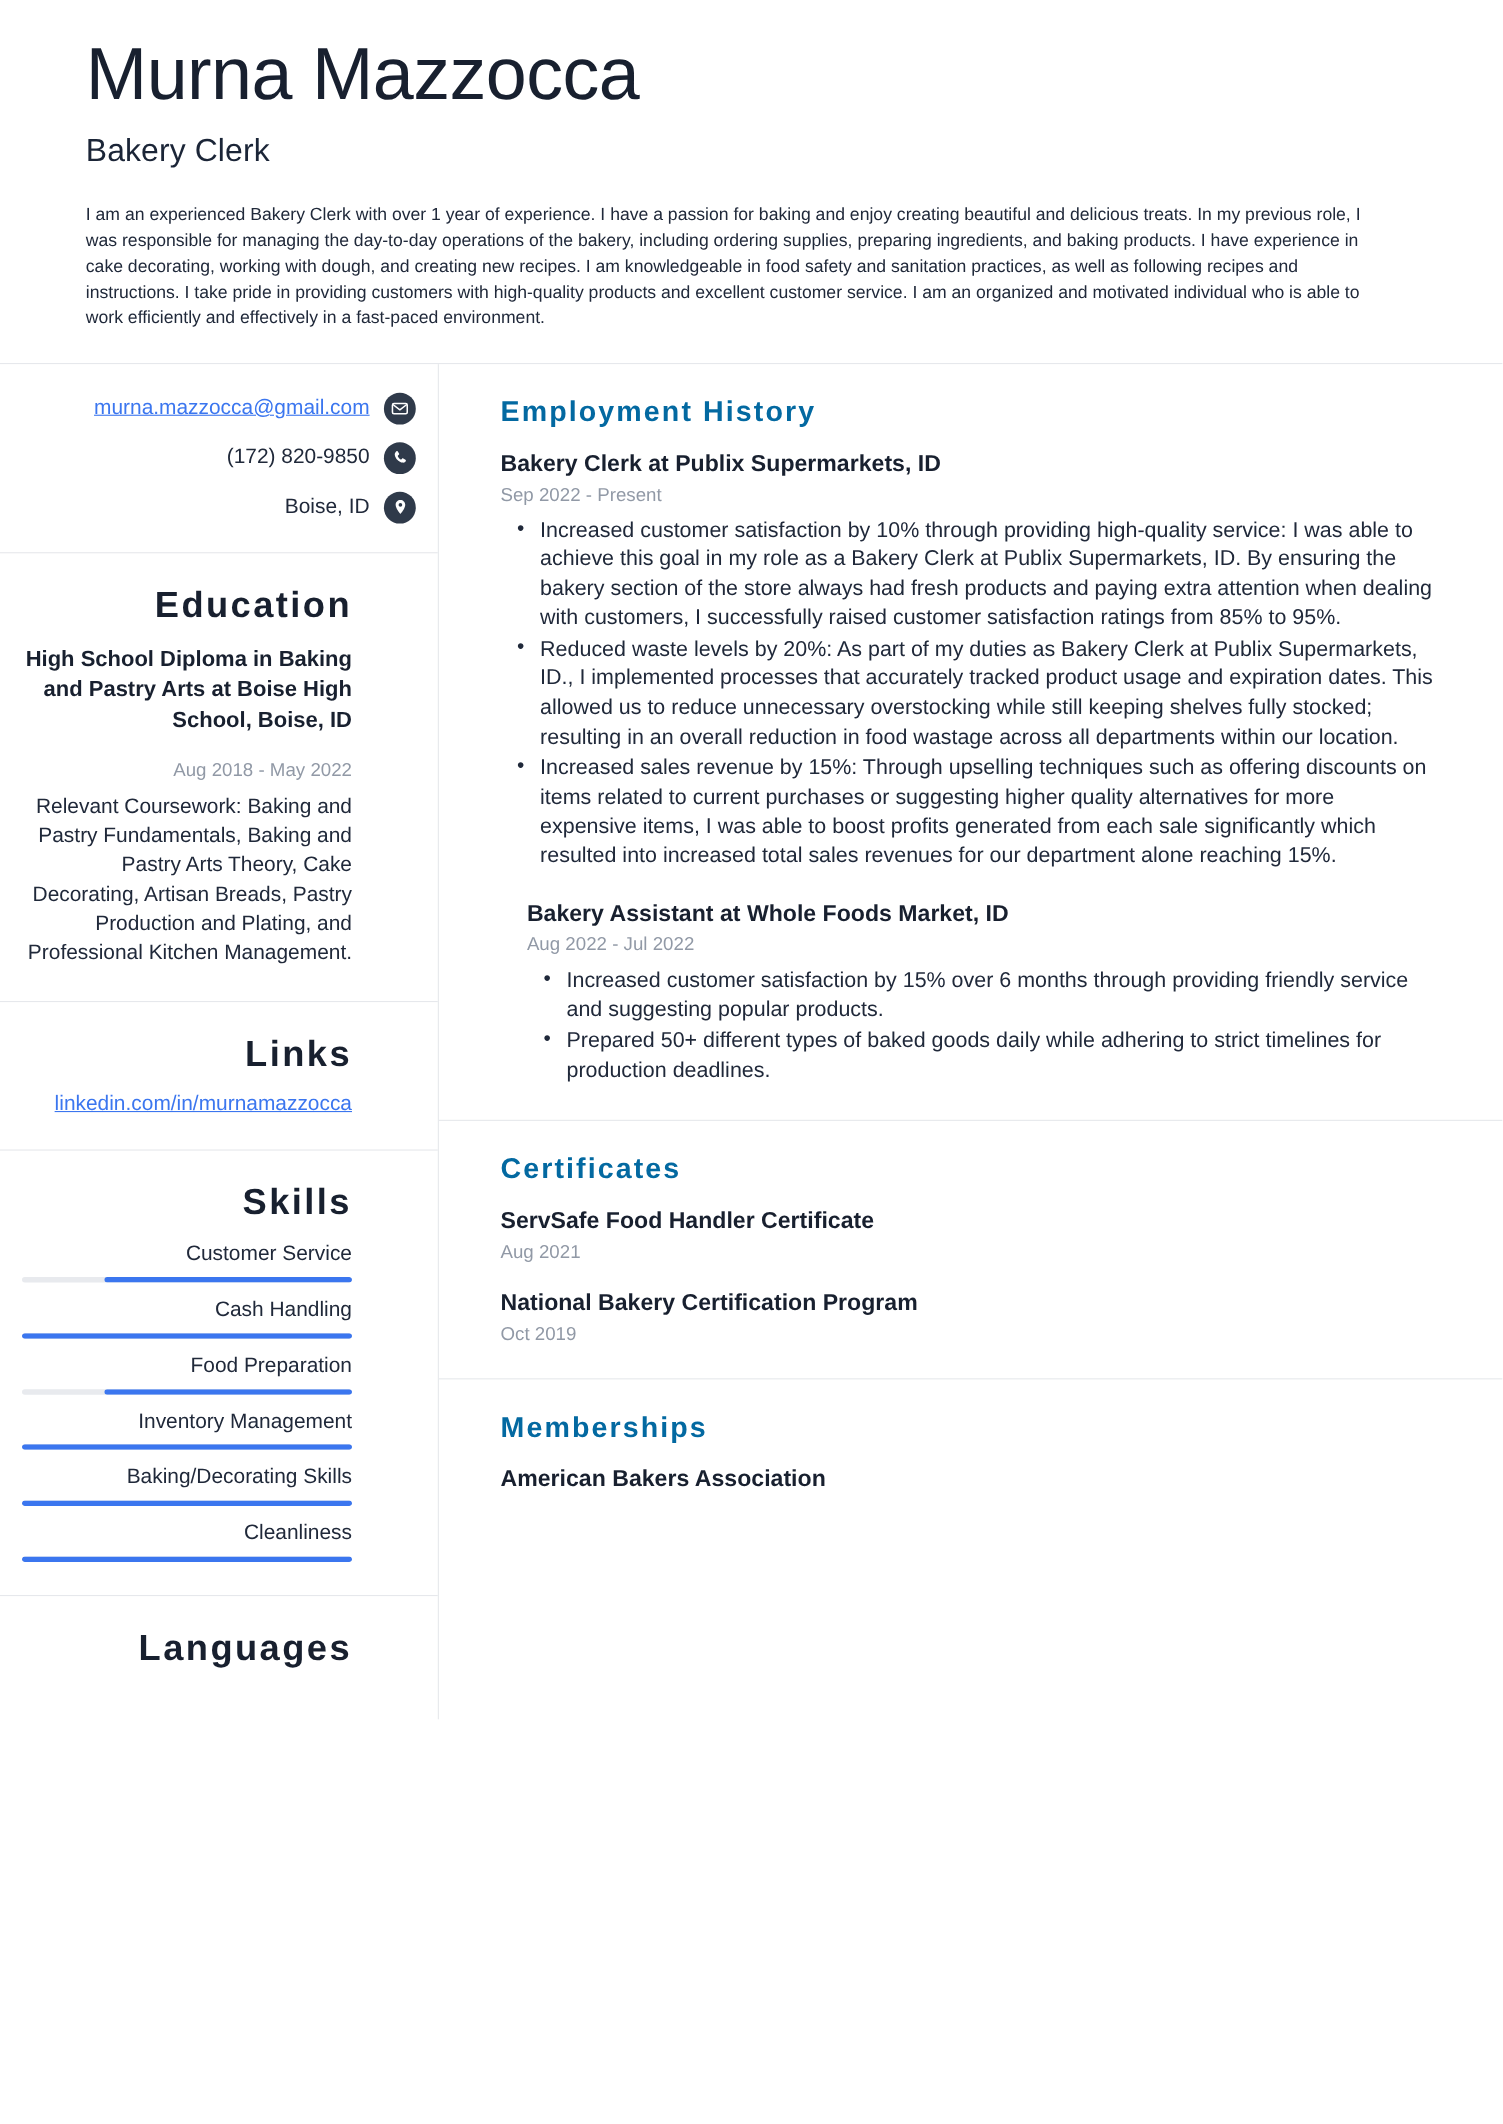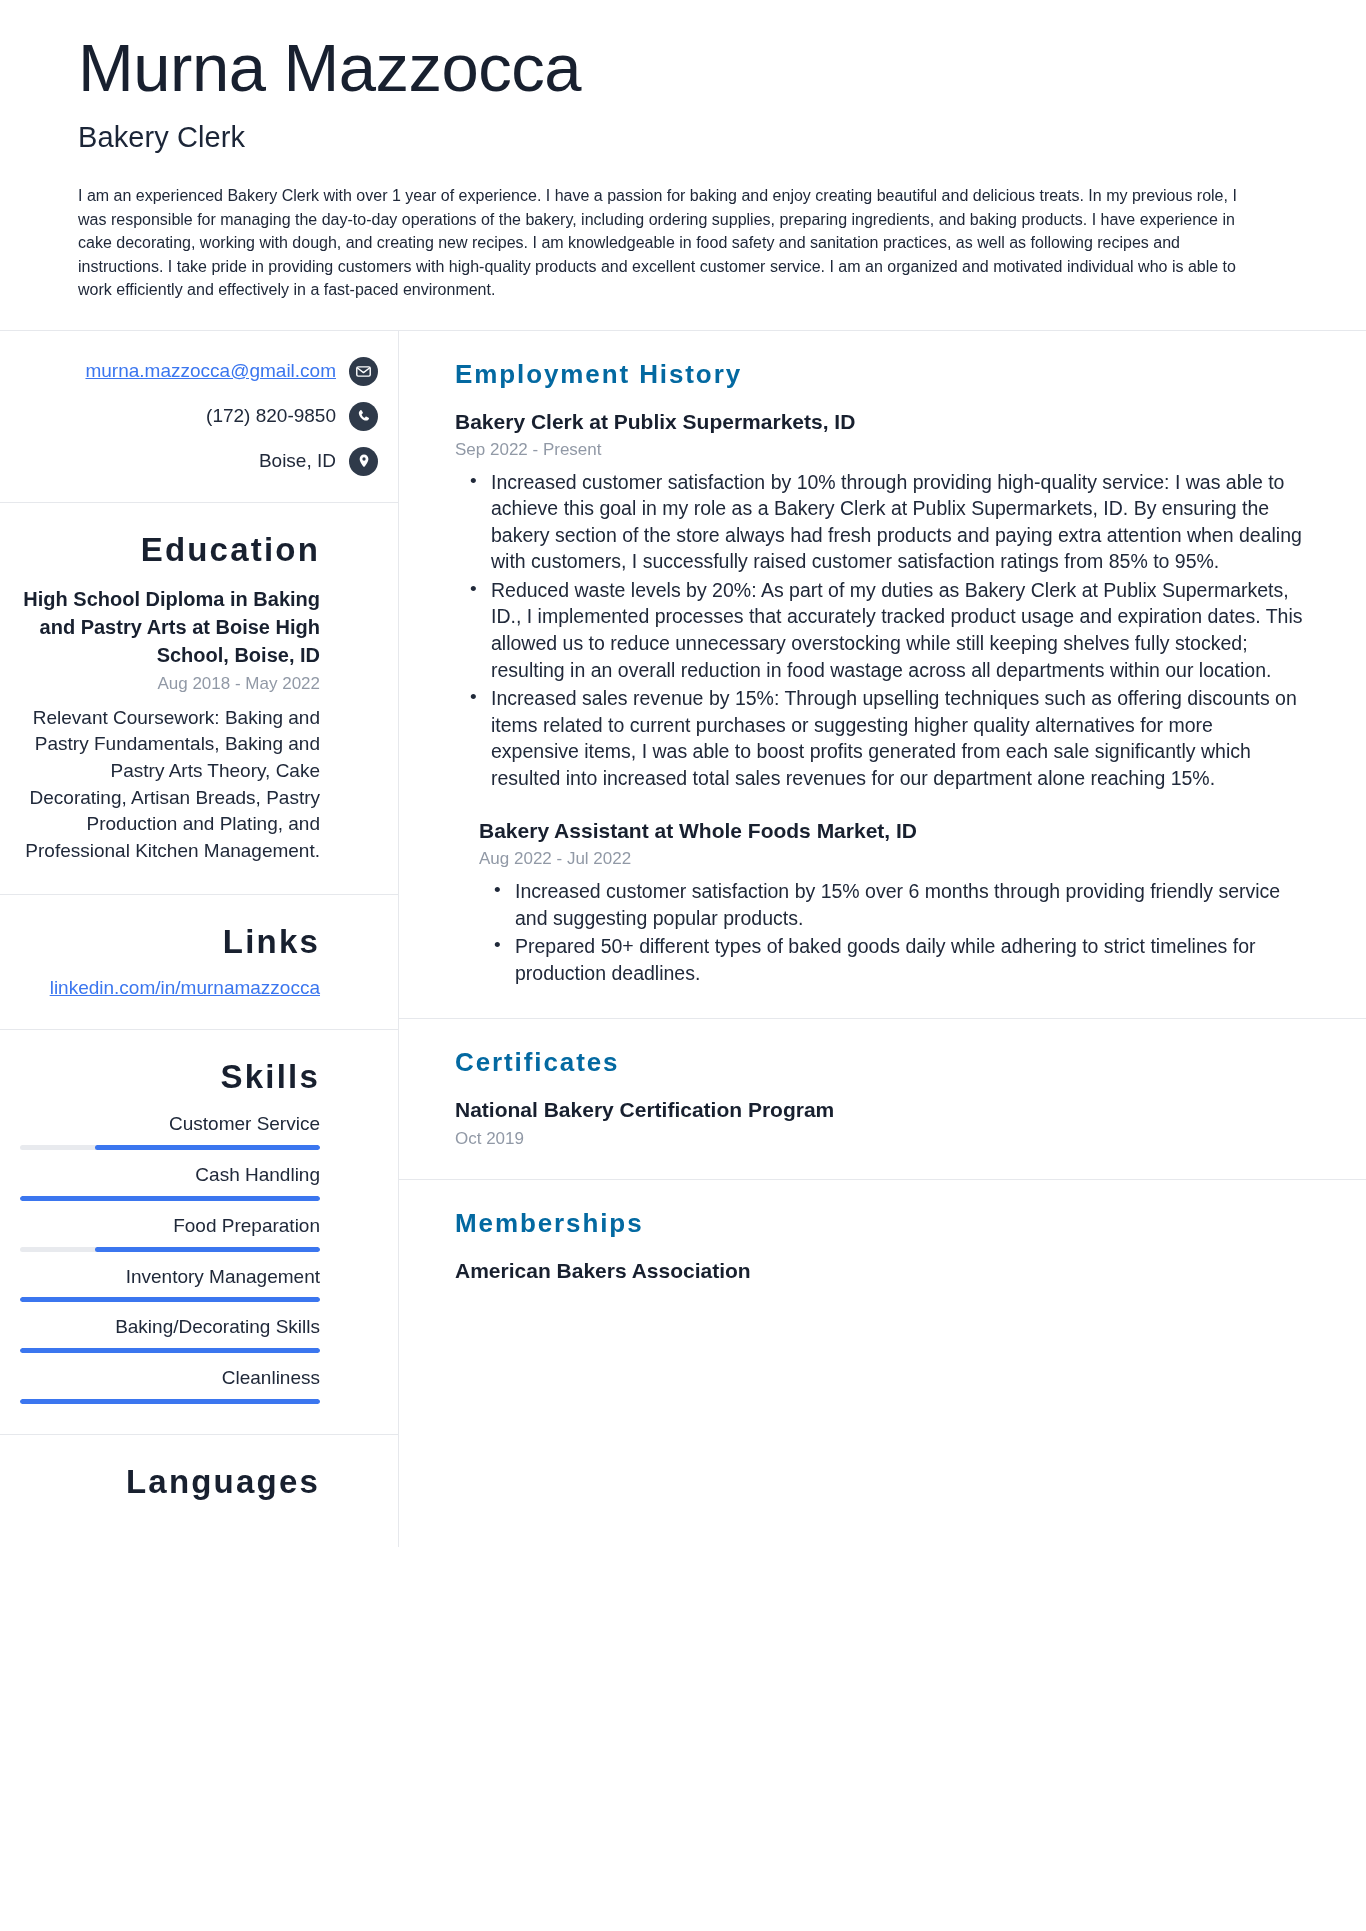--- a/index.html
+++ b/index.html
@@ -125,21 +125,21 @@
 
   .edu-degree {
     font-size: 20px;
     font-weight: 700;
     line-height: 1.42;
     color: #18202f;
   }
   .edu-date {
     font-size: 17px;
     color: #9199a6;
-    margin-top: 4px;
+    margin-top: 20px;
   }
   .edu-desc {
     font-size: 19px;
     line-height: 1.4;
     color: #20293a;
     margin-top: 11px;
   }
 
   a.link-item {
     font-size: 19px;
@@ -385,20 +385,24 @@
           <ul class="job-points">
             <li>Increased customer satisfaction by 15% over 6 months through providing friendly service and suggesting popular products.</li>
             <li>Prepared 50+ different types of baked goods daily while adhering to strict timelines for production deadlines.</li>
           </ul>
         </div>
       </div>
 
       <div class="rblock">
         <div class="rheading">Certificates</div>
 
+        <div class="cert">
+          <div class="cert-name">ServSafe Food Handler Certificate</div>
+          <div class="cert-date">Aug 2021</div>
+        </div>
 
         <div class="cert">
           <div class="cert-name">National Bakery Certification Program</div>
           <div class="cert-date">Oct 2019</div>
         </div>
       </div>
 
       <div class="rblock">
         <div class="rheading">Memberships</div>
         <div class="member-name">American Bakers Association</div>

